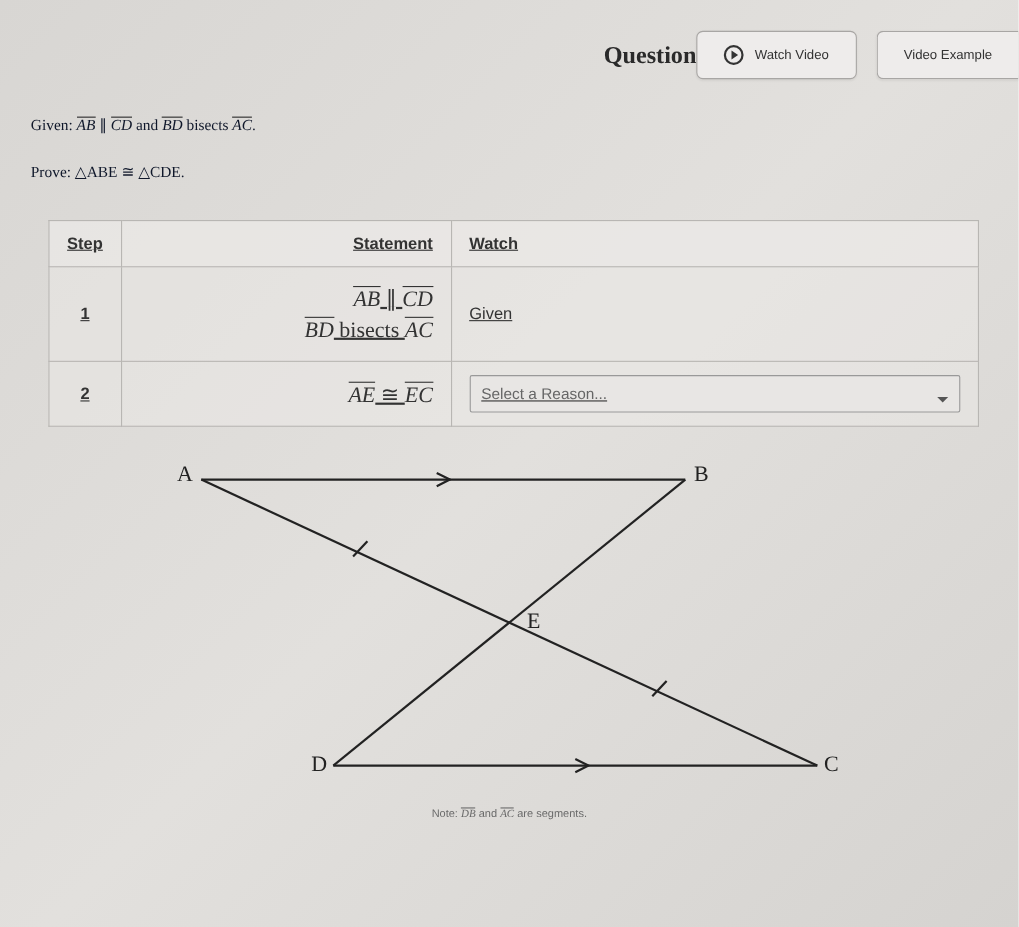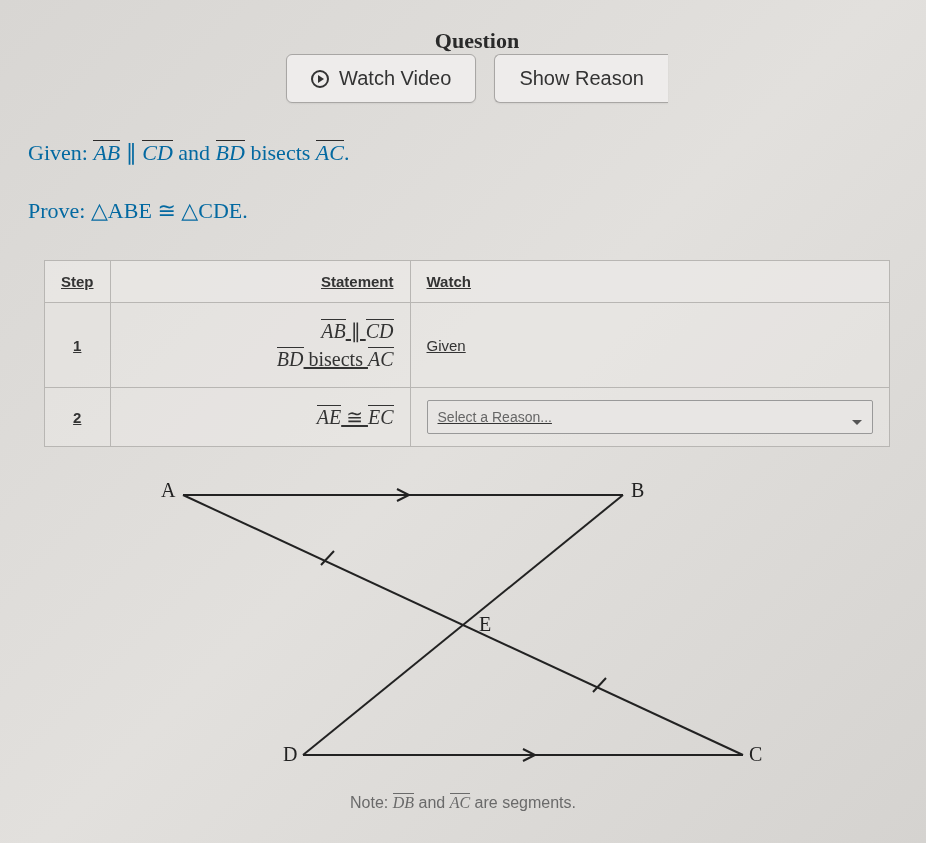--- a/index.html
+++ b/index.html
@@ -10,38 +10,37 @@
       font-family: Georgia, 'Times New Roman', serif;
       color: #2a2a2a;
       overflow: hidden;
       position: relative;
     }
     .header-row {
       display: flex;
       justify-content: flex-end;
       align-items: center;
       padding: 28px 0 0 28px;
-      flex-direction: column;
     }
     .question-title {
       font-size: 22px;
       font-weight: bold;
       color: #2a2a2a;
     }
     .header-buttons {
       display: flex;
       gap: 18px;
     }
     .btn {
       background: #eeeceb;
       border: 1px solid #a8a6a4;
       border-radius: 6px;
       padding: 12px 24px;
       font-family: 'Segoe UI', Arial, sans-serif;
-      font-size: 20px;
+      font-size: 12px;
       color: #333;
       display: flex;
       align-items: center;
       gap: 10px;
       cursor: pointer;
       box-shadow: 0 1px 2px rgba(0,0,0,0.06);
     }
     .btn-show {
       border-radius: 6px 0 0 6px;
       border-right: none;
@@ -56,23 +55,23 @@
     }
     .play-icon-inner {
       width: 0; height: 0;
       border-left: 6px solid #333;
       border-top: 4px solid transparent;
       border-bottom: 4px solid transparent;
       margin-left: 2px;
     }
     .problem-text {
       padding: 30px 28px 0 28px;
-      font-size: 22px;
+      font-size: 14px;
       line-height: 1.8;
-      color: #0369a1;
+      color: #0f172a;
     }
     .problem-text p { margin-bottom: 18px; }
     .overline {
       border-top: 1.5px solid #2a2a2a;
       display: inline-block;
       line-height: 1;
       padding-top: 1px;
     }
     .math { font-family: 'Times New Roman', serif; font-style: italic; }
     .sym { font-style: normal; }
@@ -129,40 +128,40 @@
     .diagram-area svg { width: 100%; height: 100%; }
     .pt-label {
       position: absolute;
       font-family: 'Times New Roman', serif;
       font-size: 20px;
       color: #222;
     }
     .note {
       text-align: center;
       font-family: 'Segoe UI', Arial, sans-serif;
-      font-size: 16px;
+      font-size: 10px;
       color: #6a6a6a;
       margin-top: 8px;
     }
     .note .overline { border-top-color: #6a6a6a; font-style: italic; font-family: 'Times New Roman', serif;}
   </style>
 </head>
 <body>
 
 <div class="header-row">
   <div class="question-title">Question</div>
   <div class="header-buttons">
     <div class="btn">
       <span class="play-icon-outer">
           <span class="play-icon-inner"></span>
         </span>
       <span>Watch Video</span>
     </div>
     <div class="btn btn-show">
-      <span>Show Reason</span>
+      <span>Video Example</span>
     </div>
   </div>
 </div>
 
 <div class="problem-text">
   <p>
     <span>Given: </span><span class="math"><span class="overline">AB</span><span class="sym"> ∥ </span><span class="overline">CD</span></span><span> and </span><span class="math"><span class="overline">BD</span></span><span> bisects </span><span class="math"><span class="overline">AC</span></span><span>.</span>
   </p>
   <p>
     <span>Prove: </span><span class="math"><span class="sym">△ABE</span><span class="sym"> ≅ </span><span class="sym">△CDE</span></span><span>.</span>

